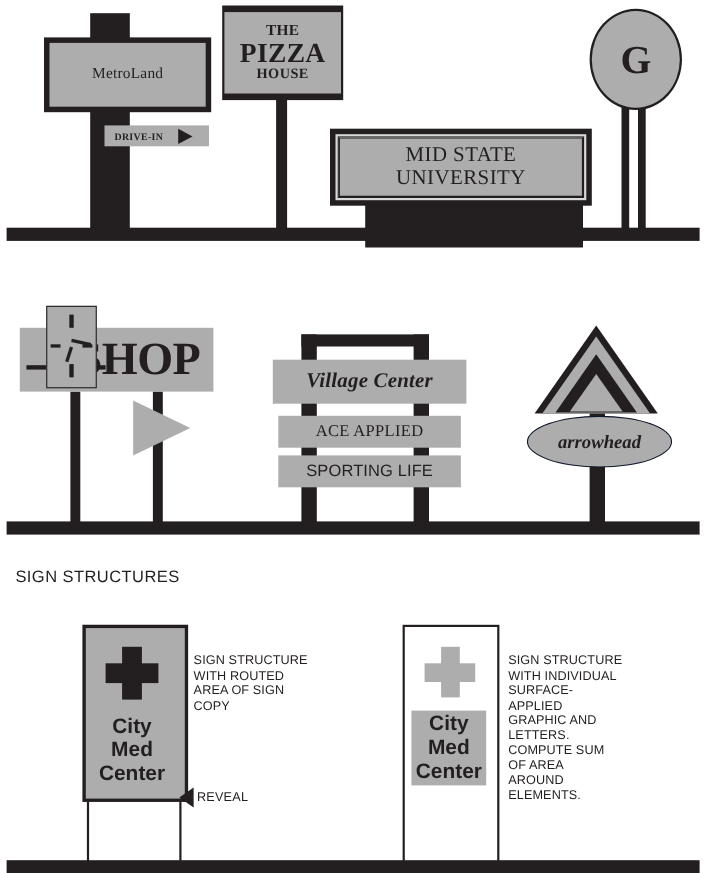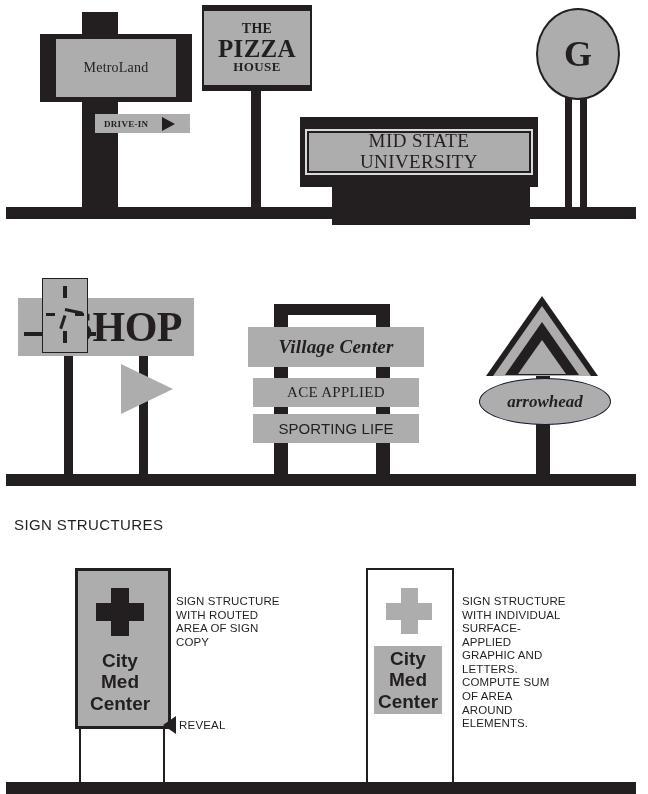--- a/index.html
+++ b/index.html
@@ -48,21 +48,21 @@
 
 <div class="stage">
 
   <div class="abs" style="left:0;top:0;width:648px;height:240px;">
 
     <div class="abs" style="left:40px;top:8px;width:160px;height:205px;">
 
       <div class="abs dark" style="left:42px;top:4px;width:36px;height:201px;"></div>
 
       <div class="abs frame-dark" style="left:0px;top:26px;width:152px;height:68px;">
-        <div class="panel-gray" style="width:120px;height:58px;flex-direction:row;">
+        <div class="panel-gray" style="width:142px;height:58px;flex-direction:row;">
           <div class="t-metroland">MetroLand</div>
         </div>
       </div>
 
       <div class="abs gray" style="left:55px;top:106px;width:95px;height:19px;display:flex;align-items:center;">
         <span class="t-drivein" style="margin-left:9px;">DRIVE-IN</span>
         <span class="tri-right" style="border-left:13px solid #231f20;border-top-width:7px;border-bottom-width:7px;margin-left:14px;"></span>
       </div>
     </div>
 
@@ -75,21 +75,21 @@
           <div class="t-house">HOUSE</div>
         </div>
       </div>
     </div>
 
     <div class="abs" style="left:300px;top:117px;width:240px;height:96px;">
 
       <div class="abs dark" style="left:32px;top:62px;width:198px;height:46px;"></div>
 
       <div class="abs frame-dark" style="left:0px;top:0px;width:238px;height:70px;">
-        <div class="panel-gray" style="width:222px;height:40px;flex-direction:column;justify-content:center;
+        <div class="panel-gray" style="width:222px;height:54px;flex-direction:column;justify-content:center;
                     box-shadow:inset 0 0 0 1px #231f20;outline:2px solid #d9d9d9;outline-offset:1px;">
           <div class="t-msu">MID STATE</div>
           <div class="t-msu">UNIVERSITY</div>
         </div>
       </div>
     </div>
 
     <div class="abs" style="left:528px;top:8px;width:100px;height:205px;">
       <div class="abs dark" style="left:37px;top:80px;width:7px;height:125px;"></div>
       <div class="abs dark" style="left:52px;top:80px;width:7px;height:125px;"></div>

